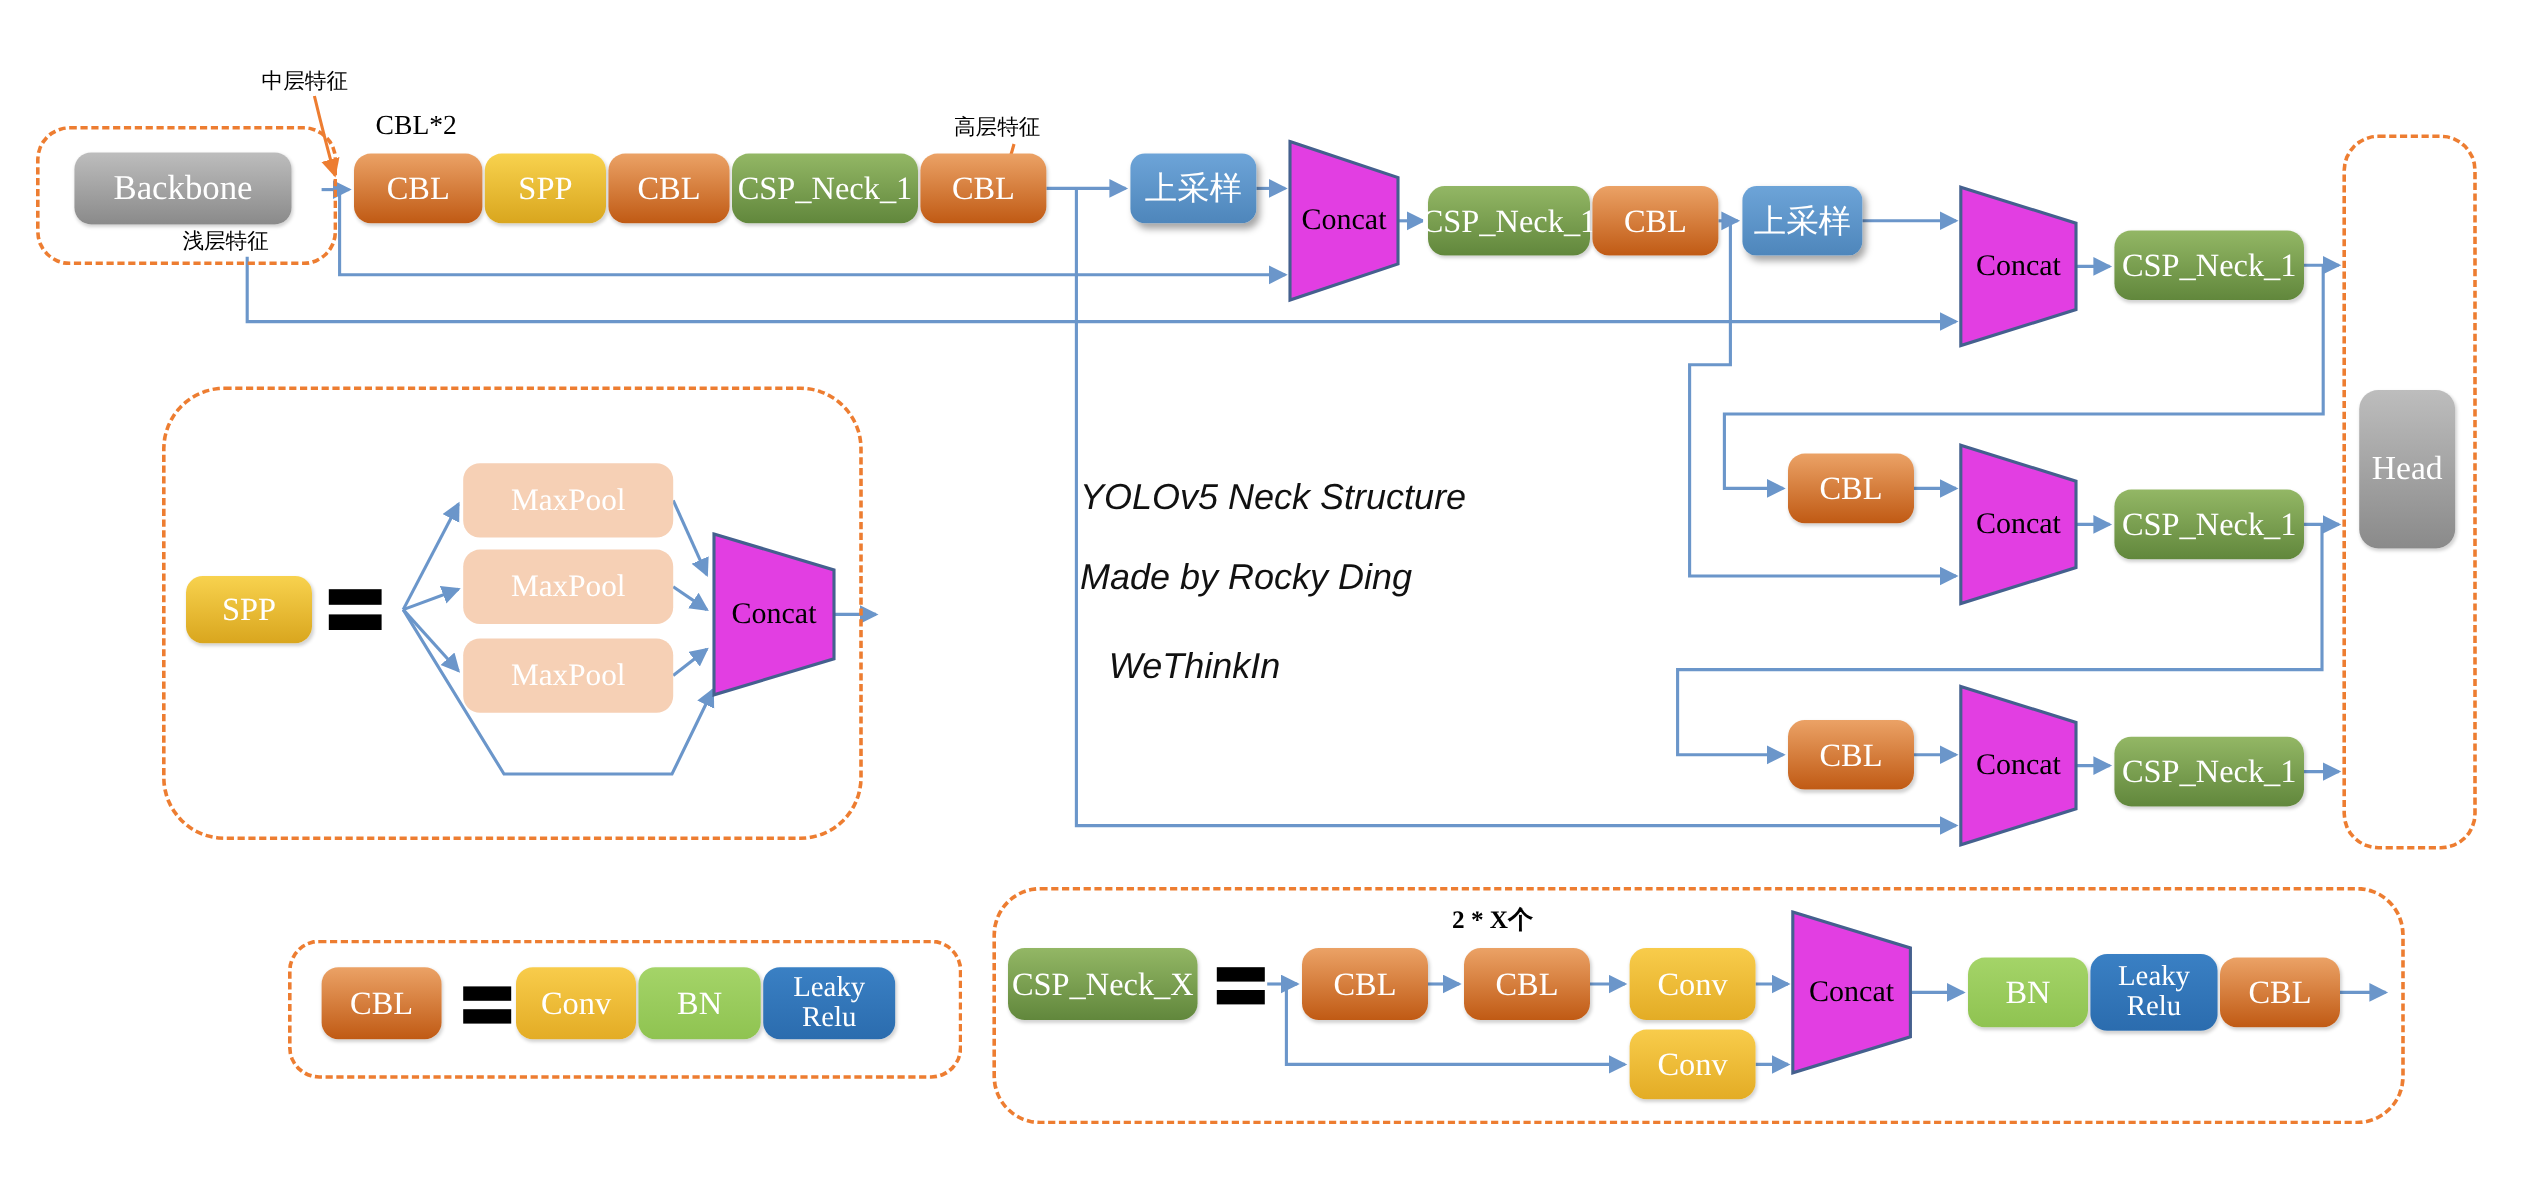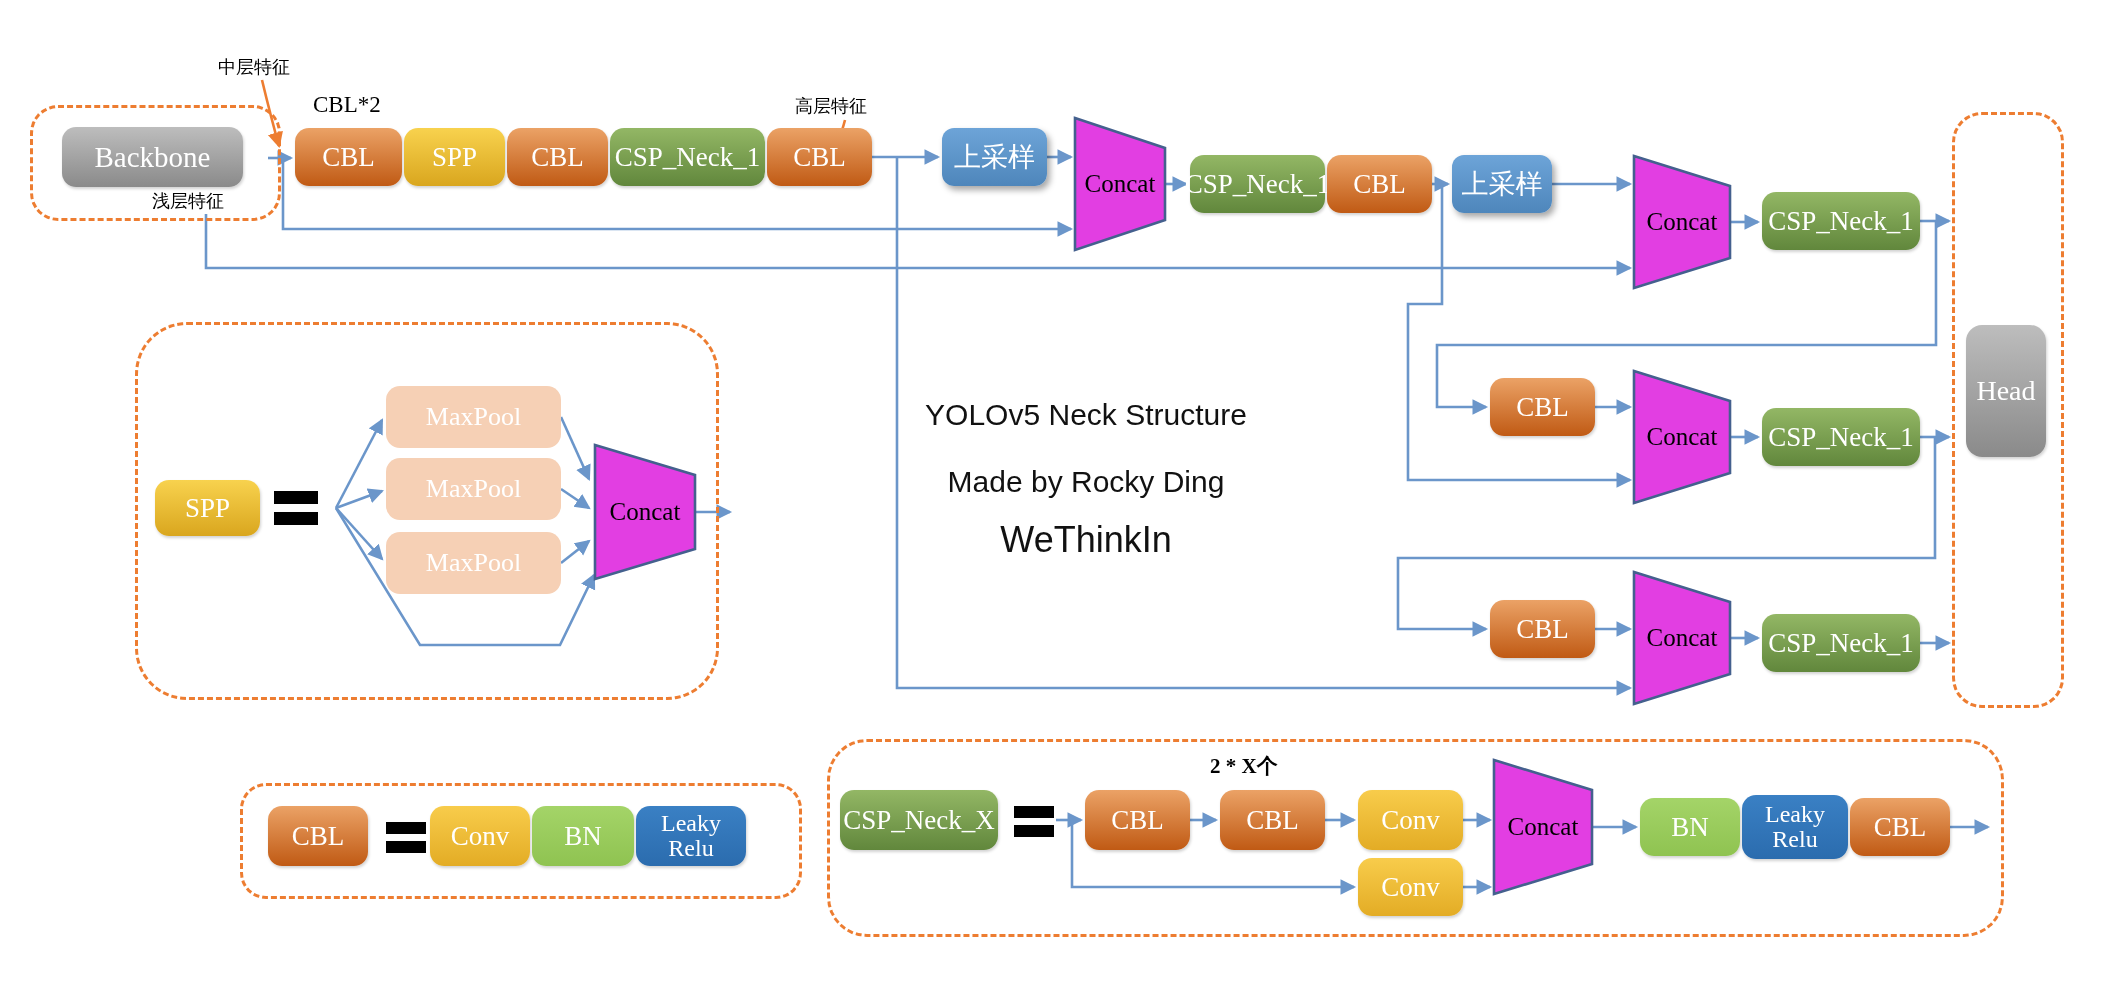--- a/index.html
+++ b/index.html
@@ -21,25 +21,25 @@
   .gray   {background:linear-gradient(180deg,#bdbdbd,#8a8a8a);}
 
   .dashed{position:absolute;border:3px dashed #ed7d31;background:transparent;}
 
   .anno{position:absolute;color:#000;font-size:18px;white-space:nowrap;}
   .trap-label{position:absolute;color:#000;font-size:25px;display:flex;align-items:center;
               justify-content:center;white-space:nowrap;}
   .eq{position:absolute;display:flex;flex-direction:column;justify-content:space-between;}
   .eq .bar{background:#000;width:100%;}
 
-  .title-wrap{position:absolute;left:900px;top:398px;width:372px;text-align:center;
-              font-family:"Liberation Sans", sans-serif;color:#111;}
+  .title-wrap{position:absolute;left:900px;top:398px;width:372px;text-align:left;
+              font-family:"Liberation Sans", sans-serif;color:#111;font-style:italic;}
   .title-wrap .t1{font-size:30px;margin-bottom:33px;}
-  .title-wrap .t2{font-size:30px;margin-bottom:20px;}
-  .title-wrap .t3{font-size:36px;}
+  .title-wrap .t2{font-size:30px;margin-bottom:40px;}
+  .title-wrap .t3{font-size:30px;padding-left:24px;}
 </style>
 </head>
 <body>
 
 <div class="canvas">
 
   <svg class="wires" viewBox="0 0 2106 986" xmlns="http://www.w3.org/2000/svg">
     <defs>
       <marker id="ab" markerWidth="7" markerHeight="7" refX="5.2" refY="3" orient="auto" markerUnits="strokeWidth">
         <path d="M0,0 L6,3 L0,6 Z" fill="#6b96ca"></path>

